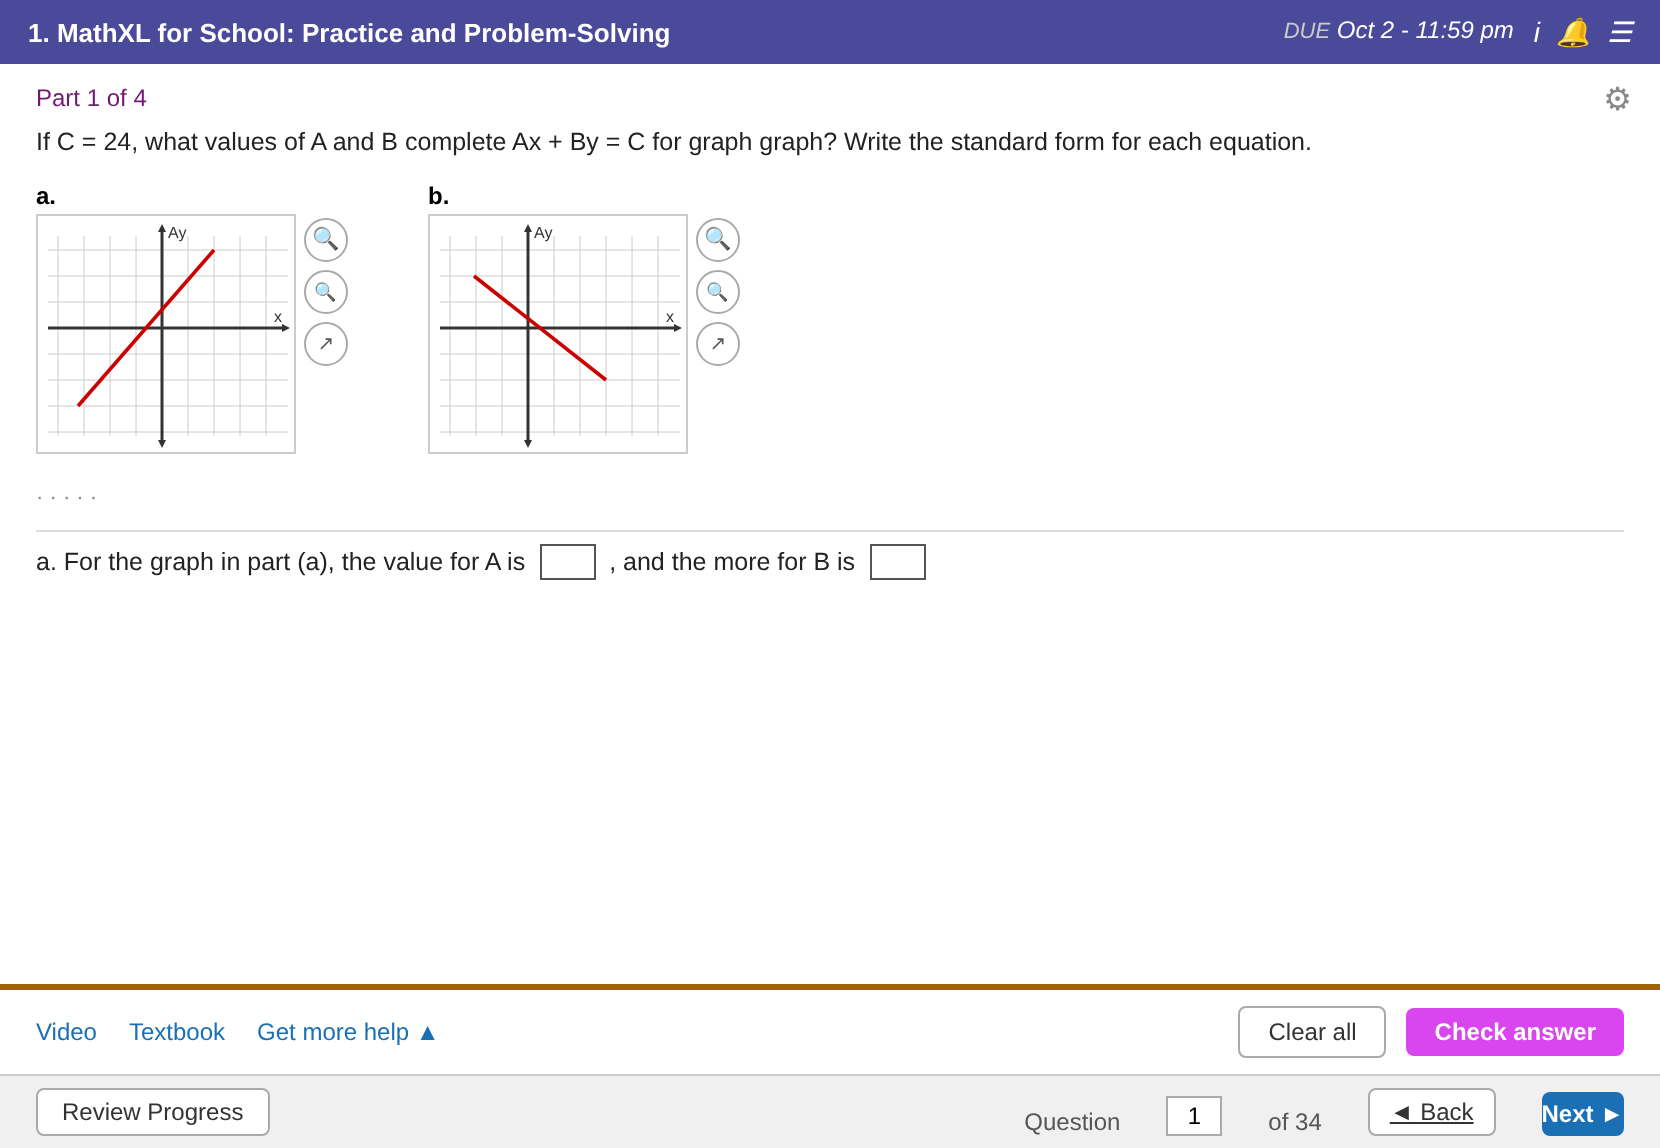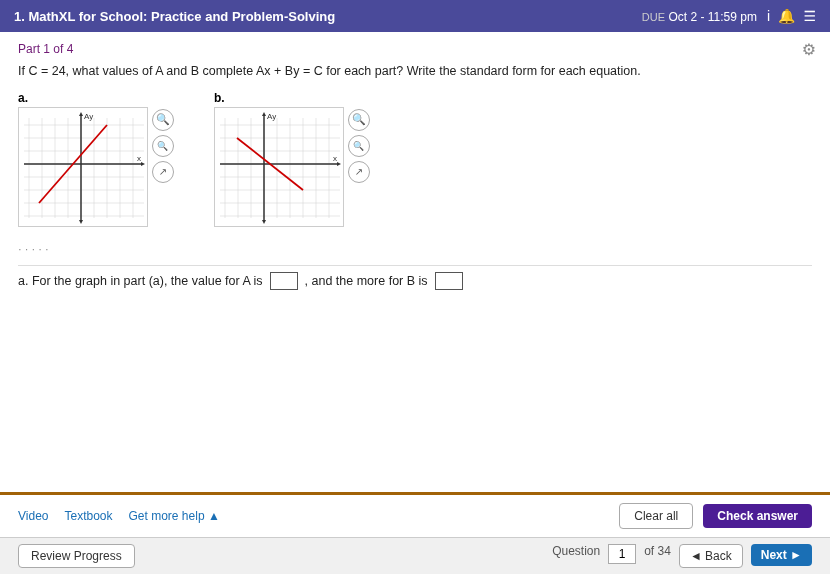--- a/index.html
+++ b/index.html
@@ -21,23 +21,24 @@
       padding: 6px 14px;
       font-size: 13px;
       min-height: 32px;
     }
     .top-bar-title {
       font-weight: bold;
       font-size: 13px;
     }
     .top-bar-right {
       display: flex;
-      align-items: flex-end;
+      align-items: flex-start;
       gap: 10px;
       font-size: 12px;
+      font-style: italic;
     }
     .due-label { font-size: 11px; color: #ccc; }
     .due-date { font-size: 12px; }
     .top-icons {
       display: flex;
       gap: 8px;
       align-items: center;
     }
     .top-icon {
       cursor: pointer;
@@ -170,21 +171,21 @@
     .btn-clear {
       background: white;
       border: 1px solid #aaa;
       border-radius: 4px;
       padding: 5px 14px;
       font-size: 12px;
       cursor: pointer;
       color: #333;
     }
     .btn-check {
-      background: #4c1d95;
+      background: #d946ef;
       border: none;
       border-radius: 4px;
       padding: 5px 14px;
       font-size: 12px;
       cursor: pointer;
       color: white;
       font-weight: bold;
     }
     .footer-bar {
       background: #f0f0f0;
@@ -200,22 +201,22 @@
       border-radius: 4px;
       padding: 4px 12px;
       font-size: 12px;
       cursor: pointer;
       color: #333;
       text-align: center;
     }
     .question-nav {
       margin-left: auto;
       display: flex;
-      align-items: flex-start;
-      gap: 8px;
+      align-items: flex-end;
+      gap: 23px;
       font-size: 12px;
     }
     .question-label { color: #555; }
     .question-num-input {
       width: 28px;
       height: 20px;
       border: 1px solid #aaa;
       text-align: center;
       font-size: 12px;
     }
@@ -224,26 +225,27 @@
       background: white;
       border: 1px solid #aaa;
       border-radius: 4px;
       padding: 4px 10px;
       font-size: 12px;
       cursor: pointer;
       color: #333;
       display: flex;
       align-items: center;
       gap: 4px;
+      text-decoration: underline;
     }
     .btn-next {
       background: #1a6fb5;
       border: none;
       border-radius: 4px;
-      padding: 4px 10px;
+      padding: 4px 0;
       font-size: 12px;
       cursor: pointer;
       color: white;
       font-weight: bold;
       display: flex;
       align-items: center;
       gap: 4px;
     }
     
     .grid-line { stroke: #ccc; stroke-width: 0.5; }
@@ -271,21 +273,21 @@
       <span class="top-icon">i</span>
       <span class="top-icon">🔔</span>
       <span class="top-icon">☰</span>
     </div>
   </div>
 </div>
 
 <div class="main-content">
   <span class="gear-icon-top">⚙</span>
   <div class="part-label">Part 1 of 4</div>
-  <div class="question-text">If C = 24, what values of A and B complete Ax + By = C for each part? Write the standard form for each equation.</div>
+  <div class="question-text">If C = 24, what values of A and B complete Ax + By = C for graph graph? Write the standard form for each equation.</div>
 
   <div class="graphs-row">
 
     <div class="graph-container">
       <div class="graph-label">a.</div>
       <div class="graph-wrapper">
         <div class="graph-area">
           <svg class="graph-svg" viewBox="0 0 130 120">
 
             <line class="grid-line" x1="10" y1="10" x2="10" y2="110"></line>

